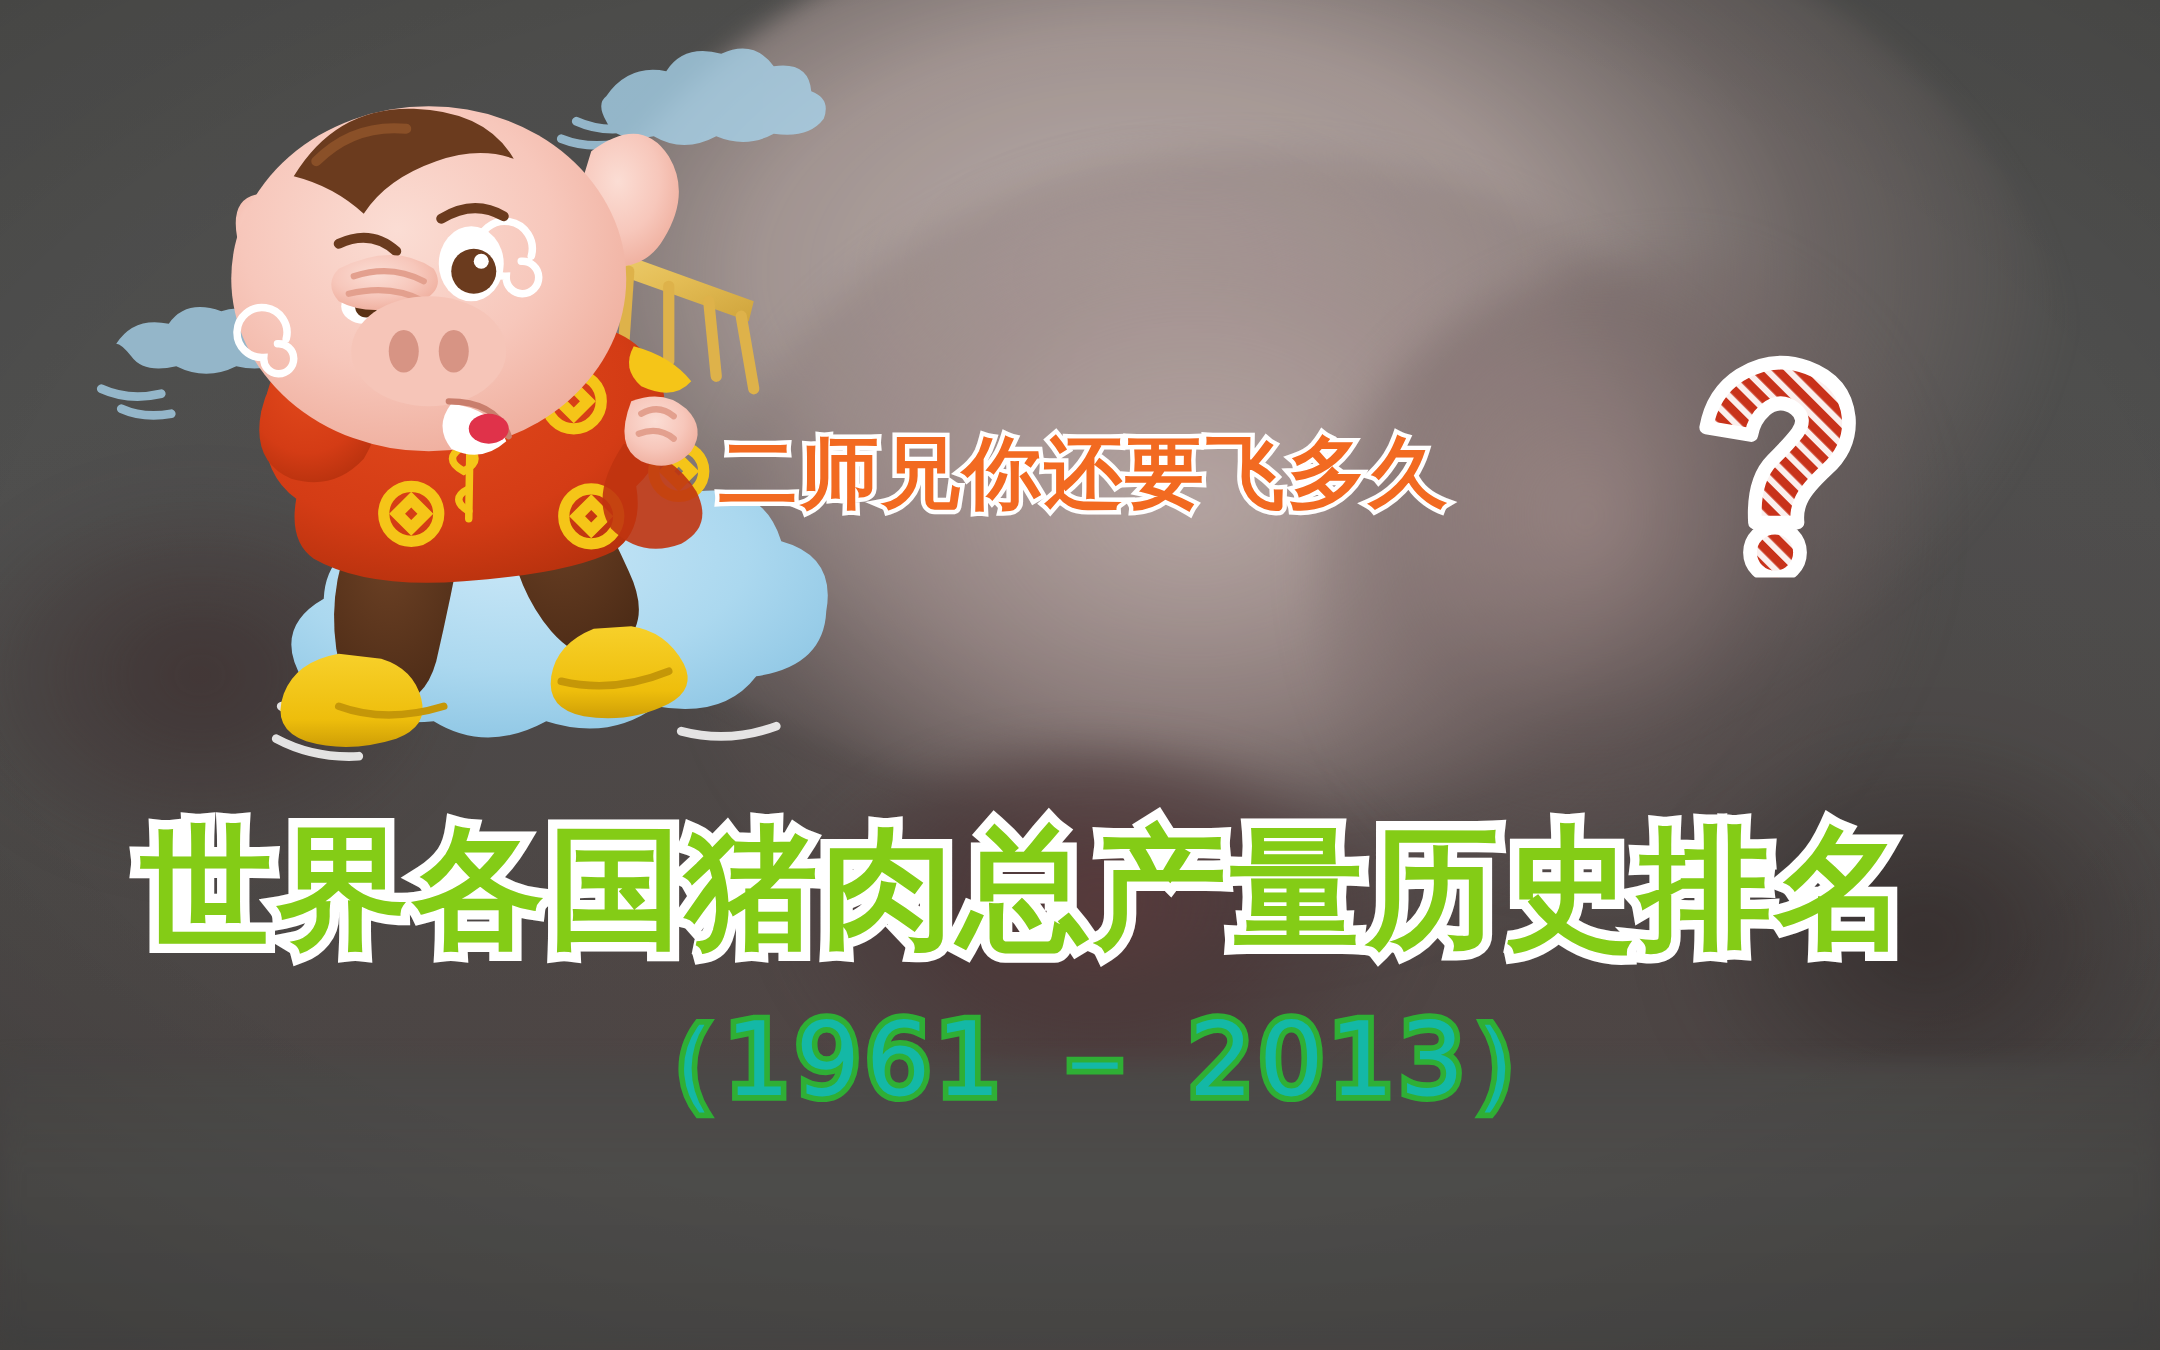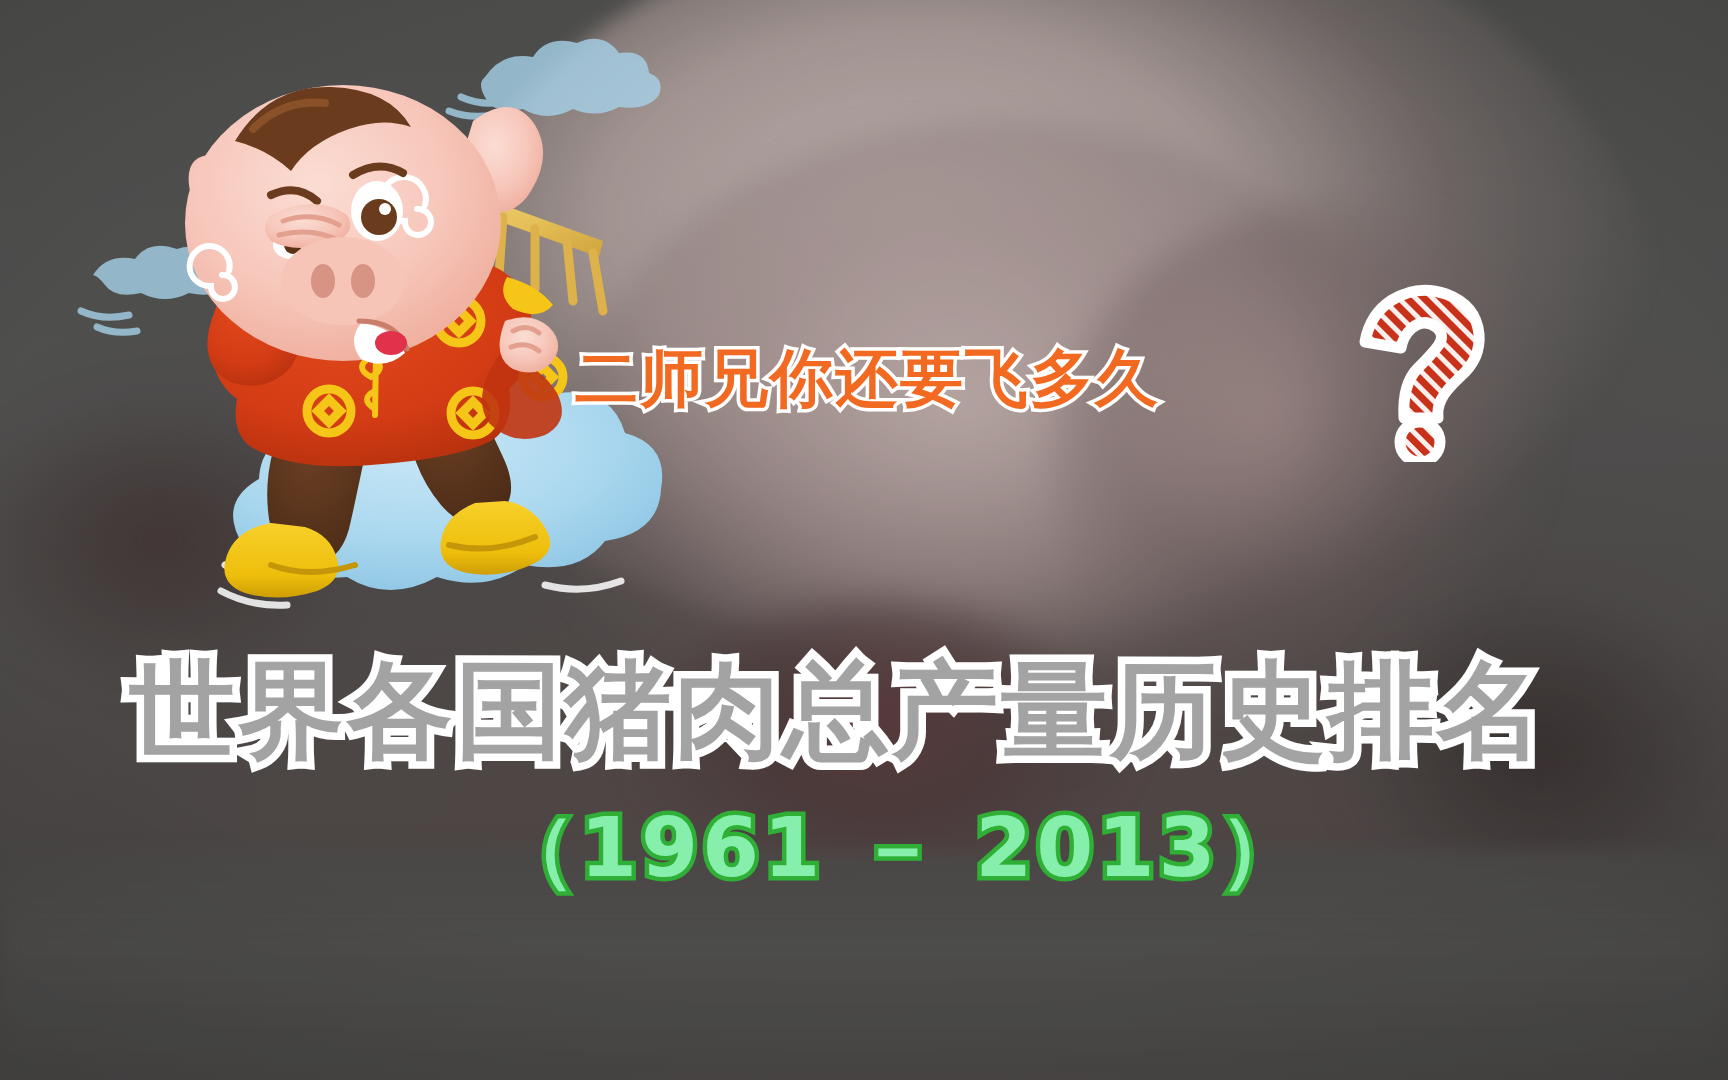--- a/index.html
+++ b/index.html
@@ -86,32 +86,32 @@
     font-size:63px;font-weight:700;letter-spacing:2px;
     color:#F26A21;
     white-space:nowrap;
     -webkit-text-stroke:7px #ffffff;
     paint-order:stroke fill;
     text-shadow:0 0 1px #fff;
     font-family:Liberation Serif, serif;
   }
   .title-main{
     position:absolute;
-    left:129px;top:640px;
+    left:112px;top:640px;
     font-size:106px;font-weight:700;letter-spacing:3px;
-    color:#a3a3a3;
+    color:#84cc16;
     white-space:nowrap;
     -webkit-text-stroke:15px #ffffff;
     paint-order:stroke fill;
   }
   .title-sub{
     position:absolute;
     left:494px;top:794px;
-    font-size:82px;font-weight:700;letter-spacing:4px;
-    color:#86efac;
+    font-size:82px;font-weight:400;letter-spacing:4px;
+    color:#14b8a6;
     white-space:nowrap;
     -webkit-text-stroke:9px #2FAF35;
     paint-order:stroke fill;
   }
   .qmark{
     position:absolute;
     left:1352px;top:272px;
     width:150px;height:190px;
   }
   .qmark svg{width:100%;height:100%;display:block;}

